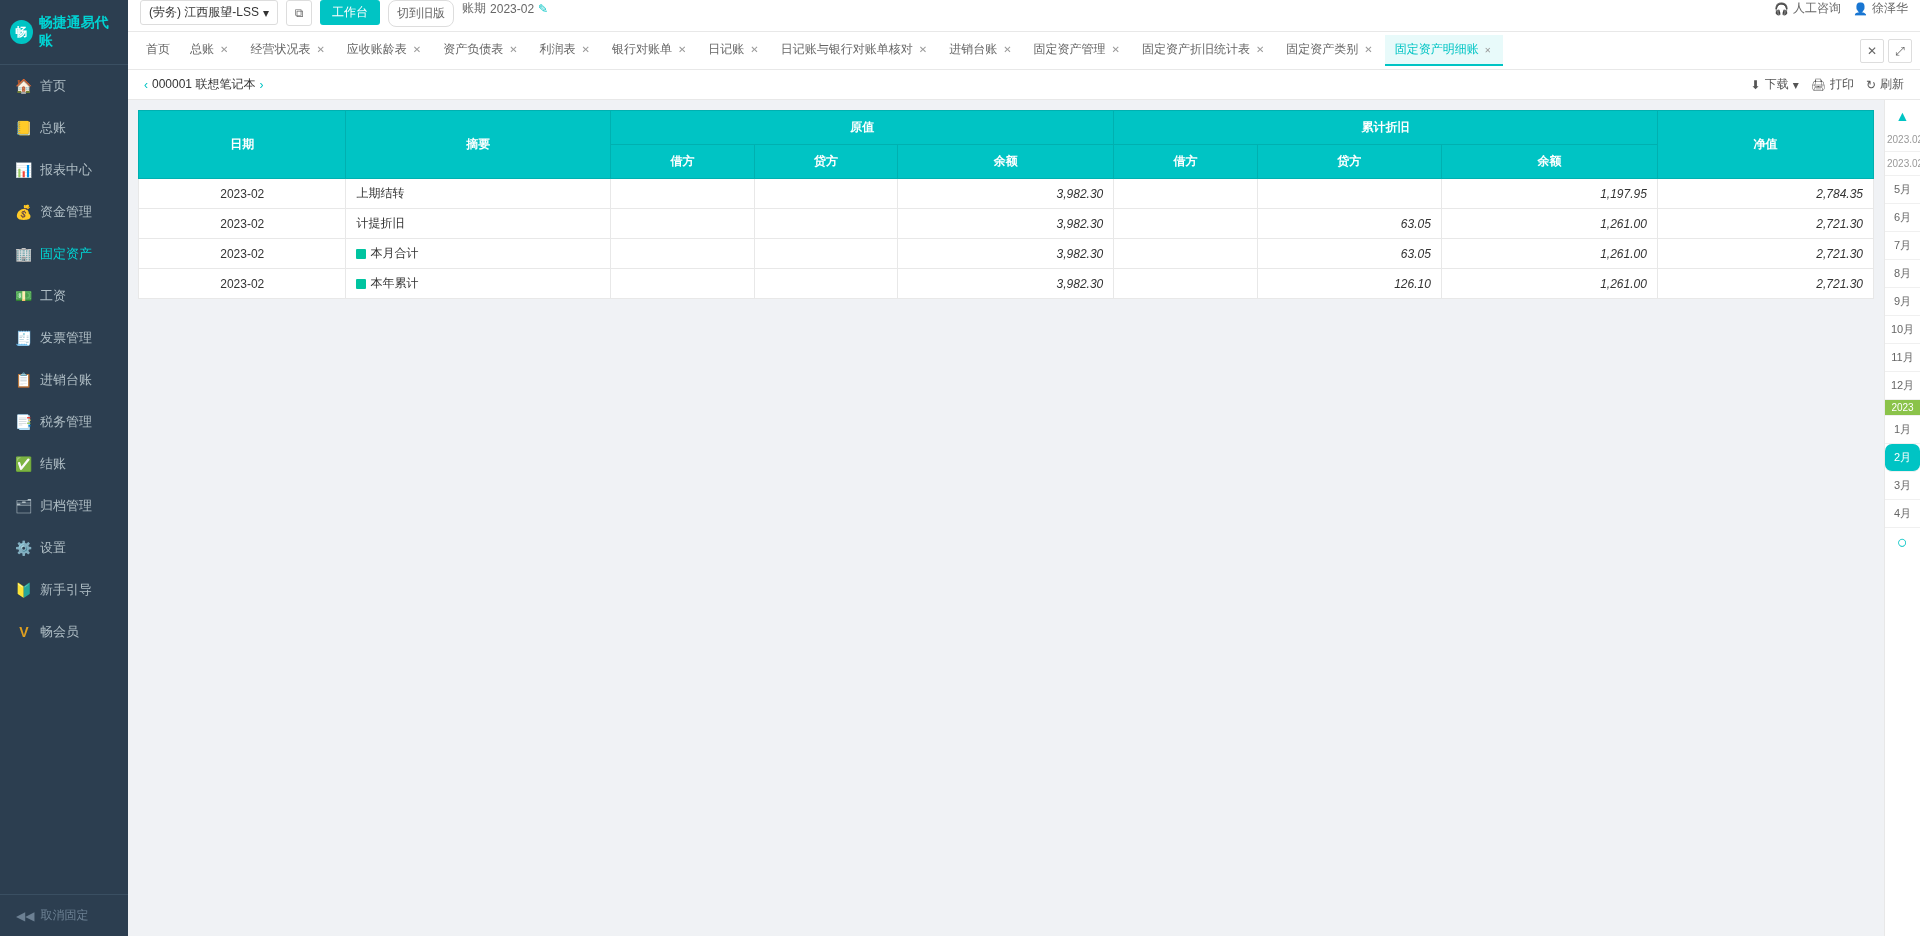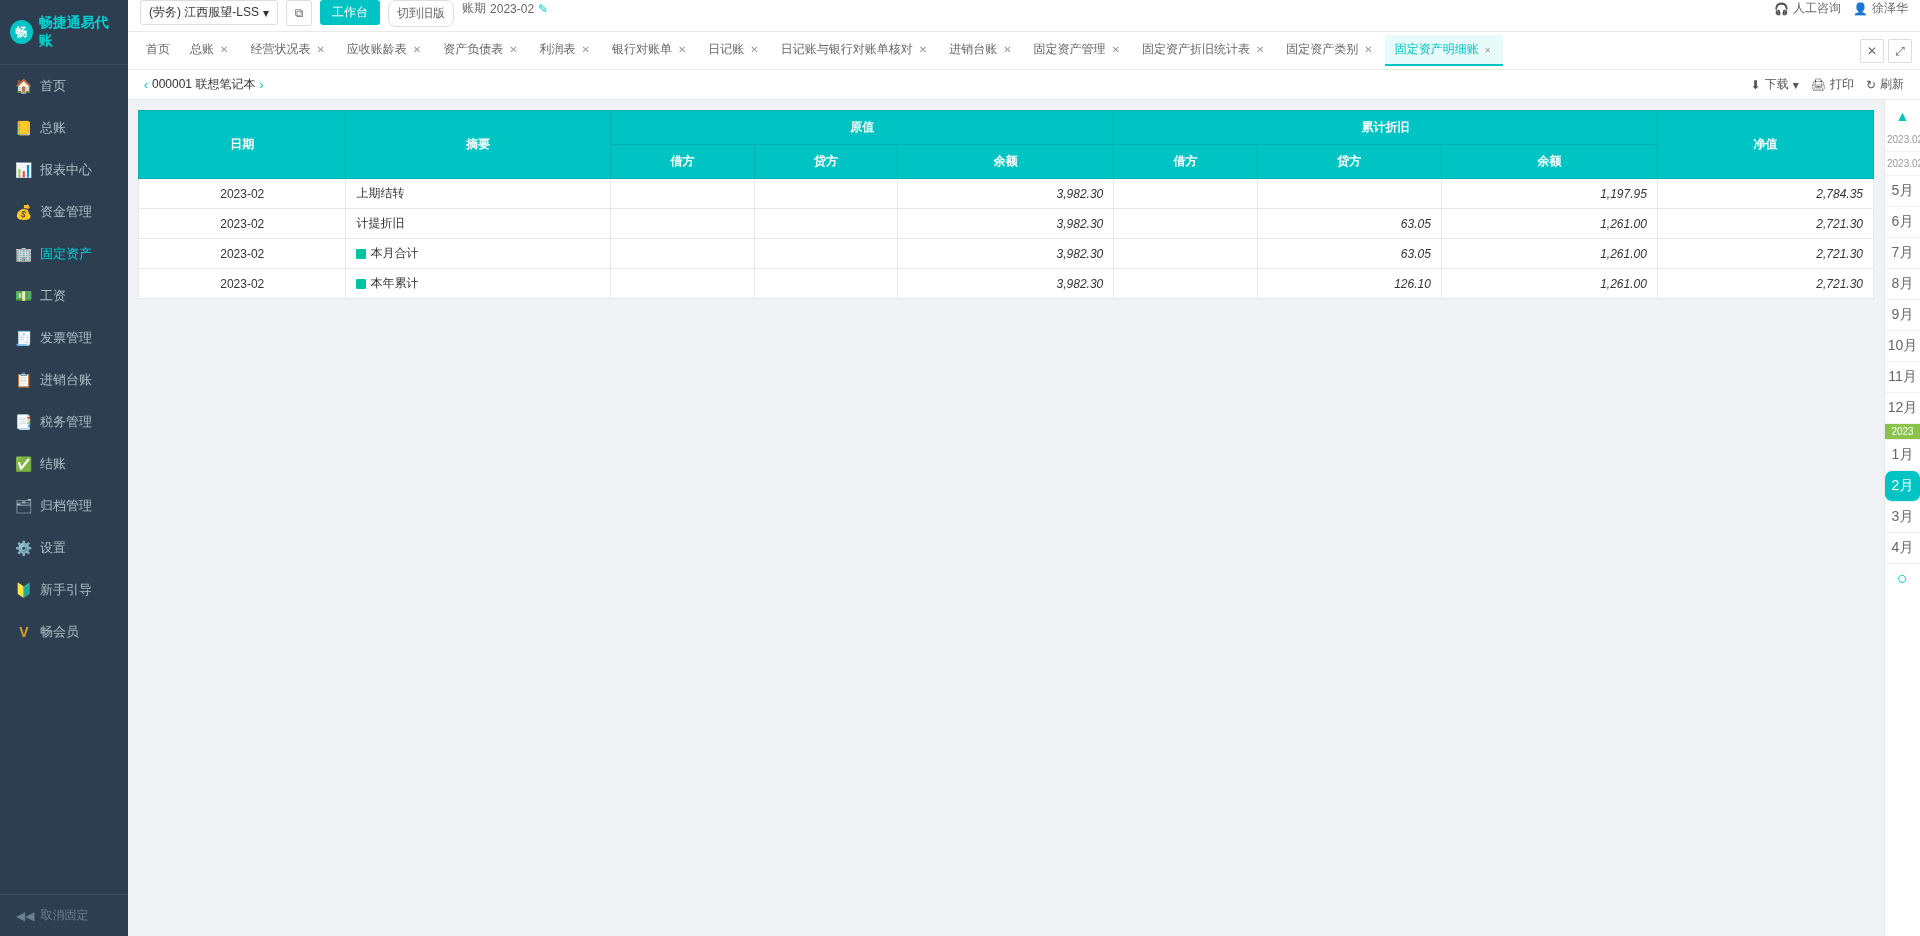--- a/index.html
+++ b/index.html
@@ -46,21 +46,21 @@
     .table-wrapper { flex: 1; overflow: auto; padding: 10px; }
     .fixed-table { width: 100%; border-collapse: collapse; background: white; }
     .fixed-table th { background: #00c4c4; color: white; padding: 8px 10px; text-align: center; font-size: 12px; font-weight: bold; border: 1px solid #00b0b0; }
     .fixed-table td { padding: 6px 10px; text-align: center; font-size: 12px; border: 1px solid #e8e8e8; color: #333; }
     .fixed-table td.text-left { text-align: left; }
     .fixed-table td.text-right { text-align: right; font-style: italic; }
     .badge-green { display: inline-block; width: 10px; height: 10px; background: #00c4a0; border-radius: 1px; margin-right: 4px; vertical-align: middle; }
 
     
     .right-panel { width: 36px; background: white; border-left: 1px solid #e8e8e8; display: flex; flex-direction: column; align-items: center; padding: 4px 0; overflow-y: auto; flex-shrink: 0; }
-    .right-panel-item { width: 100%; text-align: center; padding: 6px 2px; font-size: 14px; color: #666; cursor: pointer; border-bottom: 1px solid #f0f0f0; }
+    .right-panel-item { width: 100%; text-align: center; padding: 6px 2px; font-size: 11px; color: #666; cursor: pointer; border-bottom: 1px solid #f0f0f0; }
     .right-panel-item.active { color: white; background: #00c4c4; border-radius: 7px; text-align: center; }
     .right-panel-item.year-mark { color: white; background: #8bc34a; font-size: 10px; padding: 2px; }
     .panel-nav-arrow { color: #00c4c4; font-size: 14px; cursor: pointer; padding: 4px; }
 
     .tabs-close-btn { margin-left: auto; display: flex; align-items: center; gap: 4px; }
     .tab-action-icon { width: 24px; height: 24px; display: flex; align-items: center; justify-content: center; color: #666; cursor: pointer; font-size: 12px; border: 1px solid #ddd; border-radius: 2px; }
   </style>
 </head>
 <body>
 

